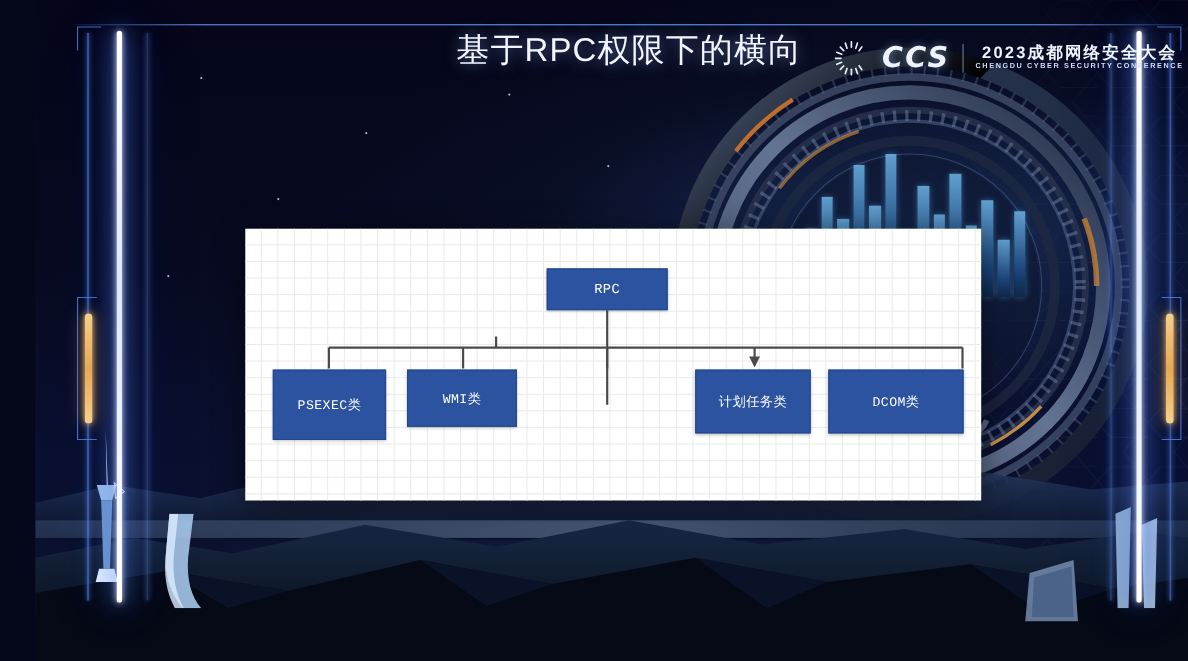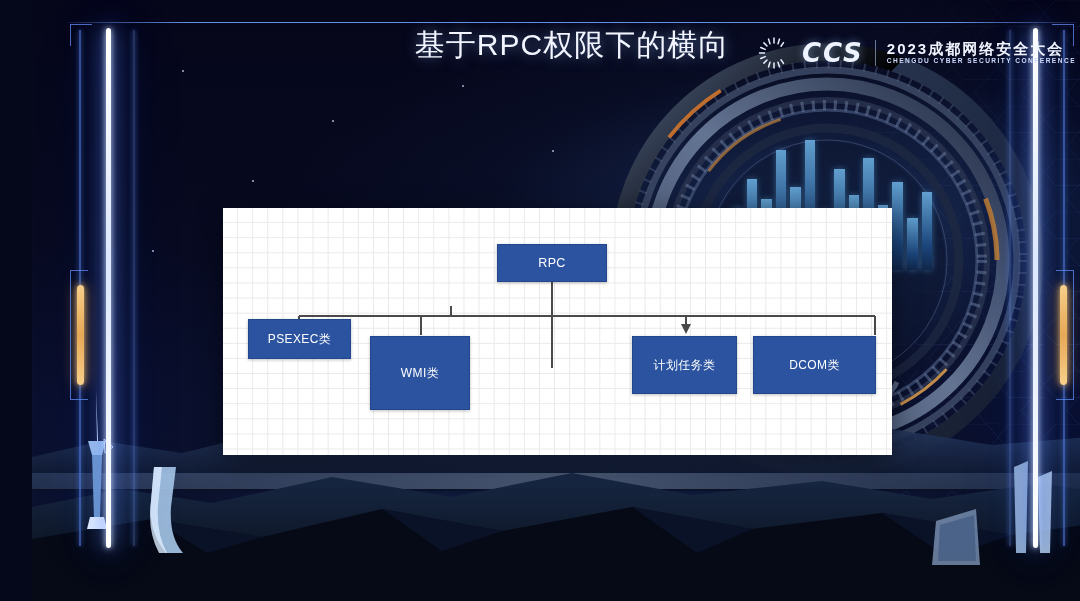--- a/index.html
+++ b/index.html
@@ -61,31 +61,31 @@
   
   .title{ position:absolute; left:0; right:0; top:25px; text-align:center; color:#f2f5ff;
           font-size:30px; letter-spacing:1px; font-weight:400; text-shadow:0 0 14px rgba(150,190,255,.55); }
 
   
   .logo{ position:absolute; right:36px; top:34px; display:flex; align-items:center; gap:11px; height:38px; }
   .logo-mark{ width:34px; height:34px; }
   .ccs-word{ font-size:26px; font-weight:800; letter-spacing:2px; color:#eef3ff; font-style:italic;
              font-family:"DejaVu Sans",sans-serif; text-shadow:0 0 8px rgba(160,200,255,.5); }
   .logo-div{ width:1px; height:26px; background:rgba(190,210,255,.55); }
-  .logo-txt{ display:flex; flex-direction:column; gap:2px; }
+  .logo-txt{ display:flex; flex-direction:column; gap:2px;text-align:center; }
   .logo-cn{ font-size:15px; font-weight:800; color:#f0f4ff; letter-spacing:2px; line-height:1; }
   .logo-en{ font-size:6.6px; font-weight:700; color:#cfdcff; letter-spacing:1.45px; line-height:1; }
 
   
   .panel{ position:absolute; left:191px; top:208px; width:669px; height:247px;
           background:#fff; box-shadow:0 6px 26px rgba(0,0,0,.45);
           background-image:
             linear-gradient(to right, #e9e9e9 1px, transparent 1px),
             linear-gradient(to bottom, #e9e9e9 1px, transparent 1px);
-          background-size:15.1px 15.1px; background-position:-1px -1px; overflow:hidden; }
+          background-size:15.1px 15.1px; background-position:-1px -1px; overflow:hidden;font-family:Liberation Mono, monospace; }
 
   .panel .conn{ position:absolute; inset:0; width:100%; height:100%; }
 
   .node{ position:absolute; background:#2b53a0; border:1px solid #23478c;
          display:flex; align-items:center; justify-content:center;
          color:#fff; font-size:12px; letter-spacing:.4px;
          box-shadow:0 1px 3px rgba(0,0,0,.25); }
   .node.root{ font-size:12.5px; }
 
   .dot{ position:absolute; width:2px; height:2px; background:#cfe0ff; border-radius:50%; opacity:.8; }
@@ -295,24 +295,24 @@
         <line x1="329" y1="108" x2="329" y2="127"></line>
         <line x1="652" y1="108" x2="652" y2="127"></line>
       </g>
       <line x1="463" y1="108" x2="463" y2="124" stroke="#4a4a4a" stroke-width="2" marker-end="url(#arw)"></line>
     </svg>
 
     <div class="node root" style="left:274px;top:36px;width:110px;height:38px">
       <span>RPC</span>
     </div>
 
-    <div class="node" style="left:25px;top:111px;width:103px;height:40px">
+    <div class="node" style="left:25px;top:128px;width:103px;height:64px">
       <span>PSEXEC类</span>
     </div>
-    <div class="node" style="left:147px;top:128px;width:100px;height:74px">
+    <div class="node" style="left:147px;top:128px;width:100px;height:52px">
       <span>WMI类</span>
     </div>
     <div class="node" style="left:530px;top:128px;width:123px;height:58px">
       <span>DCOM类</span>
     </div>
     <div class="node" style="left:409px;top:128px;width:105px;height:58px">
       <span>计划任务类</span>
     </div>
   </div>
 

